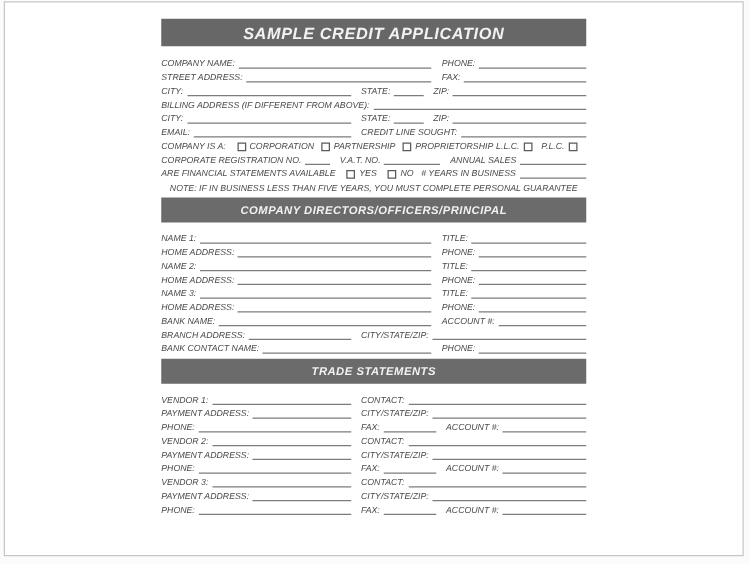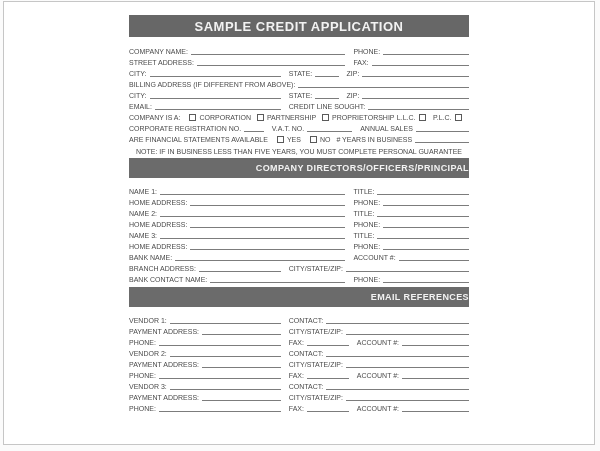--- a/index.html
+++ b/index.html
@@ -3,35 +3,35 @@
 <meta charset="utf-8">
 <style>
   html,body{margin:0;padding:0;}
   body{
     width:600px;height:451px;position:relative;overflow:hidden;
     background:#fbfbfb;
     font-family:"Liberation Sans", sans-serif;
   }
   .page{
     position:absolute;left:3px;top:1px;width:592px;height:444px;
-    background:#ffffff;border:1px solid #c6c6c6;box-sizing:border-box;
+    background:#ffffff;border:1px solid #c6c6c6;box-sizing:border-box;font-style:italic;
   }
   .content{
     width:340px;margin:0 auto;
   }
   .title-bar{
     margin:13px 0 8px 0;height:22px;
     background:#676767;color:#f2f2f2;
     display:flex;align-items:center;justify-content:center;
     font-size:13px;font-weight:bold;letter-spacing:.5px;
   }
   .section-bar{
     margin:3px 0 7px 0;height:20px;
     background:#6b6b6b;color:#f2f2f2;
-    display:flex;align-items:center;justify-content:flex-end;
+    display:flex;align-items:center;justify-content:center;
     font-size:9px;font-weight:bold;letter-spacing:.4px;
   }
   .row{
     display:flex;align-items:flex-end;height:11px;
     font-size:7px;color:#4a4a4a;white-space:nowrap;
   }
   .cell{
     display:flex;align-items:flex-end;box-sizing:border-box;
     padding-right:8px;min-width:0;
   }
@@ -267,21 +267,21 @@
           <div class="cell" style="flex: 0 0 66%;">
             <span class="lbl">BANK CONTACT NAME:</span>
             <div class="line"></div>
           </div>
           <div class="cell" style="flex: 0 0 34%;">
             <span class="lbl">PHONE:</span>
             <div class="line"></div>
           </div>
         </div>
         <div class="section-bar">
-          <span>EMAIL REFERENCES</span>
+          <span>TRADE STATEMENTS</span>
         </div>
         <div class="row">
           <div class="cell" style="flex: 0 0 47%;">
             <span class="lbl">VENDOR 1:</span>
             <div class="line"></div>
           </div>
           <div class="cell" style="flex: 0 0 53%;">
             <span class="lbl">CONTACT:</span>
             <div class="line"></div>
           </div>

